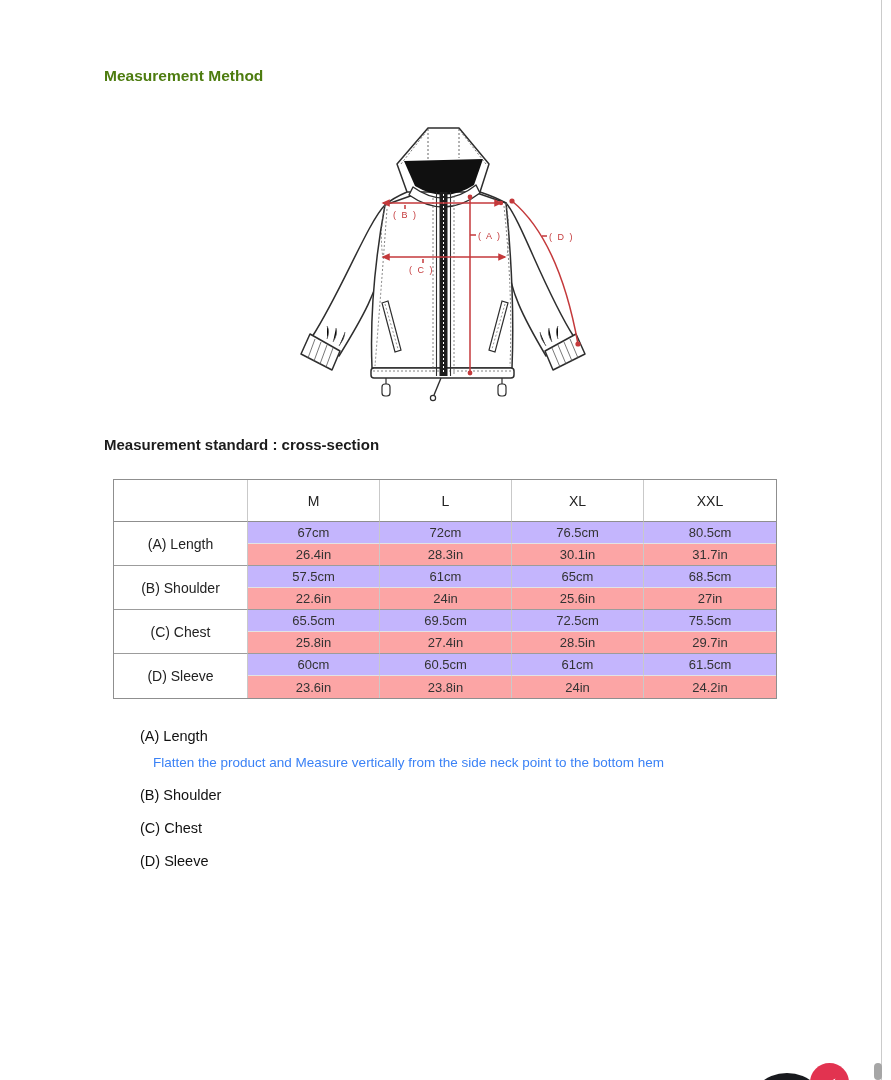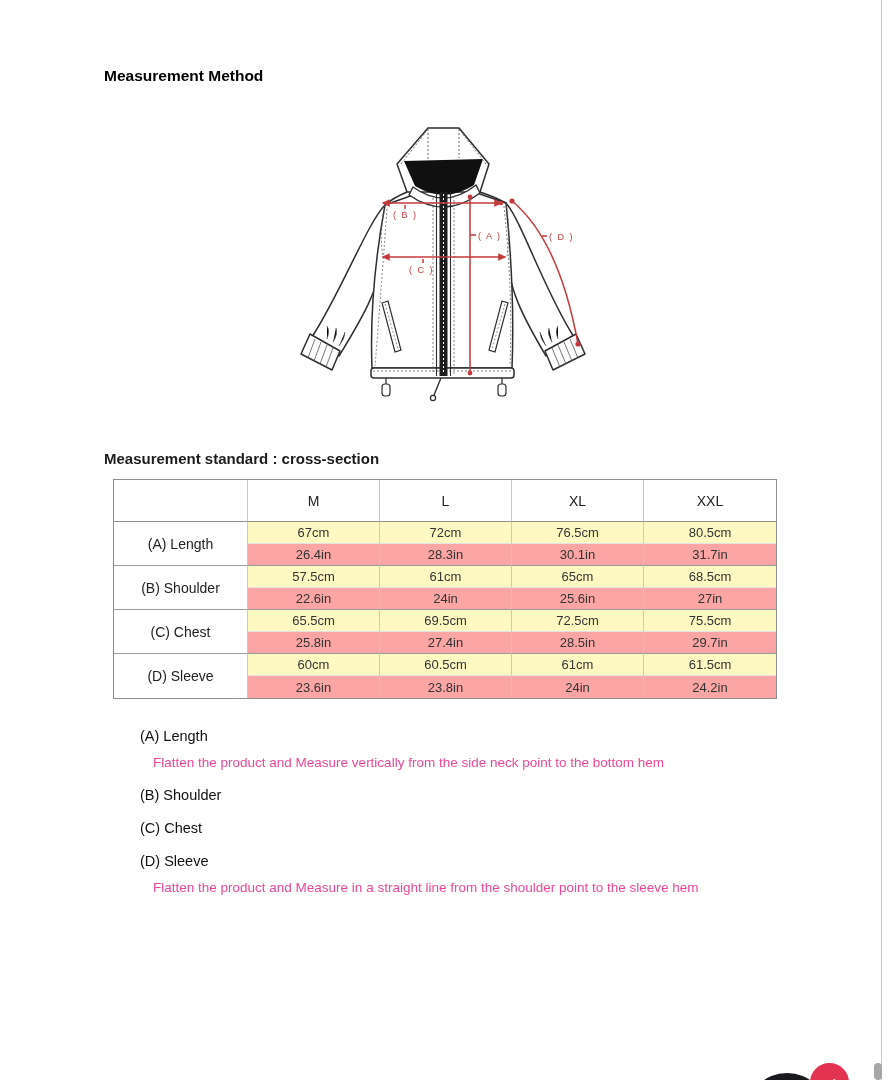--- a/index.html
+++ b/index.html
@@ -8,30 +8,30 @@
     position:relative;
     width:891px; height:1080px;
     background:#ffffff;
     font-family:"Liberation Sans","DejaVu Sans",sans-serif;
     color:#1c1c1c;
     overflow:hidden;
   }
 
   .page-title {
     position:absolute; left:104px; top:67px;
-    font-size:15.5px; font-weight:700; color:#000000;
+    font-size:15.5px; font-weight:700; color:#4d7c0f;
   }
 
   .figure-wrap {
     position:absolute; left:283px; top:112px;
     width:320px; height:300px;
   }
 
   .section-subtitle {
-    position:absolute; left:104px; top:450px;
+    position:absolute; left:104px; top:436px;
     font-size:15px; font-weight:600; color:#1c1c1c;
   }
 
   .size-table-wrap { position:absolute; left:113px; top:479px; width:664px; }
   table.size-table {
     width:100%; border-spacing:0; table-layout:fixed;
     border:1px solid #8f8f8f;
     font-size:13px; color:#333;
   }
   table.size-table col.c-label { width:134px; }
@@ -39,33 +39,33 @@
     text-align:center; vertical-align:middle;
     border-right:1px solid #c9c9c9;
     font-weight:400;
   }
   table.size-table th:last-child, table.size-table td:last-child { border-right:none; }
   table.size-table thead th {
     height:42px; font-size:14px; color:#222; background:#fff;
     border-bottom:1px solid #8f8f8f;
   }
   table.size-table td { height:22px; }
-  tr.row-cm td { background:#fef9c3; border-bottom:1px solid #e3e3e3; }
+  tr.row-cm td { background:#c4b5fd; border-bottom:1px solid #e3e3e3; }
   tr.row-in td { background:#fca5a5; border-bottom:1px solid #9c9c9c; }
   td.row-label {
     background:#fff !important; font-size:14px; color:#222;
     border-bottom:1px solid #9c9c9c !important;
   }
   tbody:last-child tr.row-in td { border-bottom:none; }
   tbody:last-child td.row-label { border-bottom:none !important; }
 
   .explanations { position:absolute; left:140px; top:727px; width:660px; }
   .exp-group { margin-bottom:15px; }
   .exp-heading { font-size:14.5px; line-height:18px; color:#111; }
-  .exp-body { font-size:13.5px; line-height:17px; color:#ec4899; margin-top:9px; padding-left:13px; }
+  .exp-body { font-size:13.5px; line-height:17px; color:#3b82f6; margin-top:9px; padding-left:13px; }
 
   .right-border { position:absolute; left:881px; top:0; width:1px; height:1080px; background:#cbcbcb; }
   .scroll-thumb {
     position:absolute; left:874px; top:1063px; width:8px; height:17px;
     background:#a6a6a6; border-radius:4px;
   }
 
   .chat-button {
     position:absolute; left:746px; top:1073px; width:82px; height:82px;
     border-radius:50%; background:#191a1e; z-index:2;
@@ -265,21 +265,20 @@
     <div class="exp-body">Flatten the product and Measure vertically from the side neck point to the bottom hem</div>
   </div>
   <div class="exp-group">
     <div class="exp-heading">(B) Shoulder</div>
   </div>
   <div class="exp-group">
     <div class="exp-heading">(C) Chest</div>
   </div>
   <div class="exp-group">
     <div class="exp-heading">(D) Sleeve</div>
-    <div class="exp-body">Flatten the product and Measure in a straight line from the shoulder point to the sleeve hem</div>
   </div>
 </div>
 
 <div class="right-border"></div>
 <div class="scroll-thumb"></div>
 
 <div class="chat-button"></div>
 <div class="chat-badge" style="background:#e23350;">
   <svg width="16" height="16" viewBox="0 0 16 16">
     <path d="M2.5,9.5 L13.5,3.5 L8.5,14 L7.2,9.6 Z" fill="#ffffff"></path>

